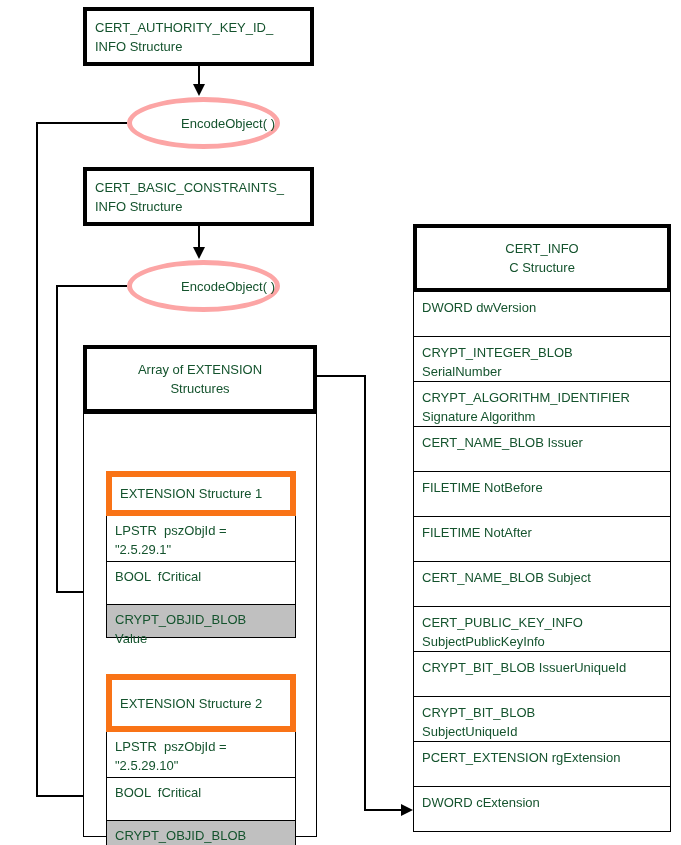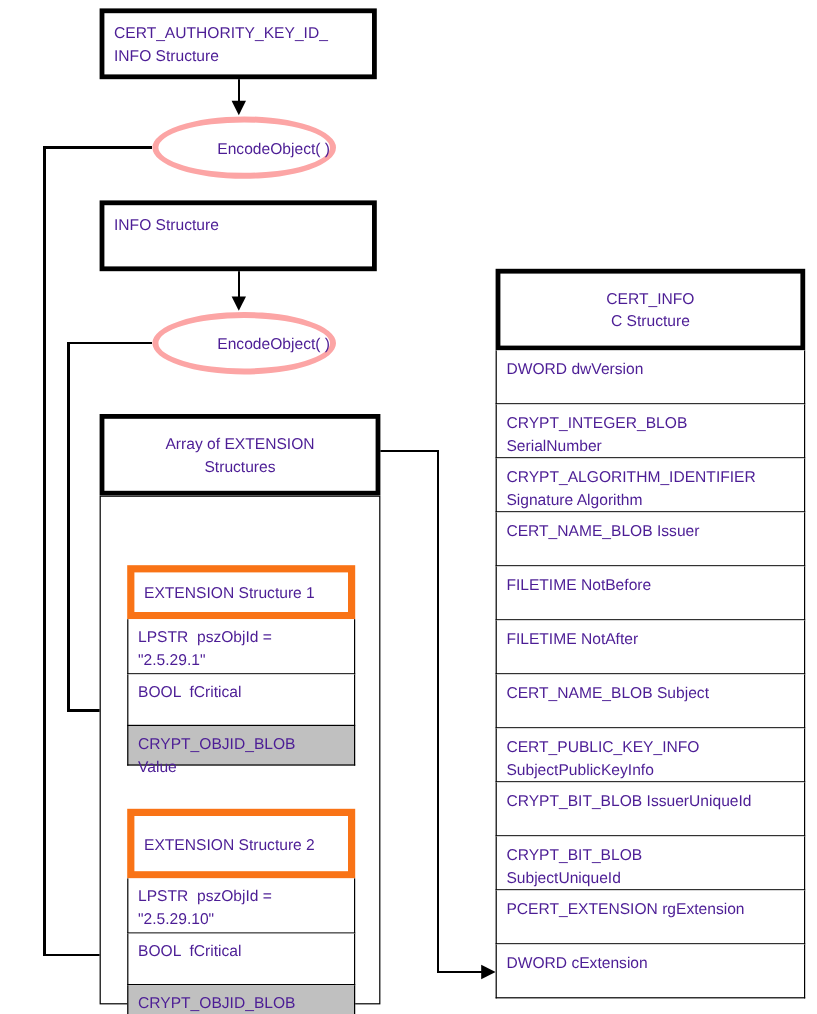--- a/index.html
+++ b/index.html
@@ -3,21 +3,21 @@
 <meta charset="utf-8">
 <style>
   html, body { margin: 0; padding: 0; background: #ffffff; }
   .canvas {
     position: relative;
     width: 681px;
     height: 845px;
     background: #ffffff;
     font-family: "Liberation Sans", sans-serif;
     font-size: 13px;
-    color: #4c1d95;
+    color: #14532d;
     overflow: hidden;
   }
   .abs { position: absolute; box-sizing: border-box; }
   .thick { border: 4px solid #000; background: #fff; }
   .thin  { border: 1px solid #000; background: #fff; }
   .pad-label { padding: 7px 8px 0 8px; line-height: 19px; }
   .pre { white-space: pre; }
   .center2 {
     display: flex; flex-direction: column;
     align-items: center; justify-content: center;
@@ -80,20 +80,21 @@
   <div class="abs thick pad-label" style="left:83px; top:7px; width:231px; height:59px;">
     <div>CERT_AUTHORITY_KEY_ID_</div>
     <div>INFO Structure</div>
   </div>
 
   <div class="abs ellipse" style="left:127px; top:97px; width:153px; height:52px;">
     <span>EncodeObject( )</span>
   </div>
 
   <div class="abs thick pad-label" style="left:83px; top:167px; width:231px; height:59px;">
+    <div>CERT_BASIC_CONSTRAINTS_</div>
     <div>INFO Structure</div>
   </div>
 
   <div class="abs ellipse" style="left:127px; top:260px; width:153px; height:52px;">
     <span>EncodeObject( )</span>
   </div>
 
   <div class="abs thin" style="left:83px; top:413px; width:234px; height:424px;"></div>
 
   <div class="abs thick center2" style="left:83px; top:345px; width:234px; height:68px;">

